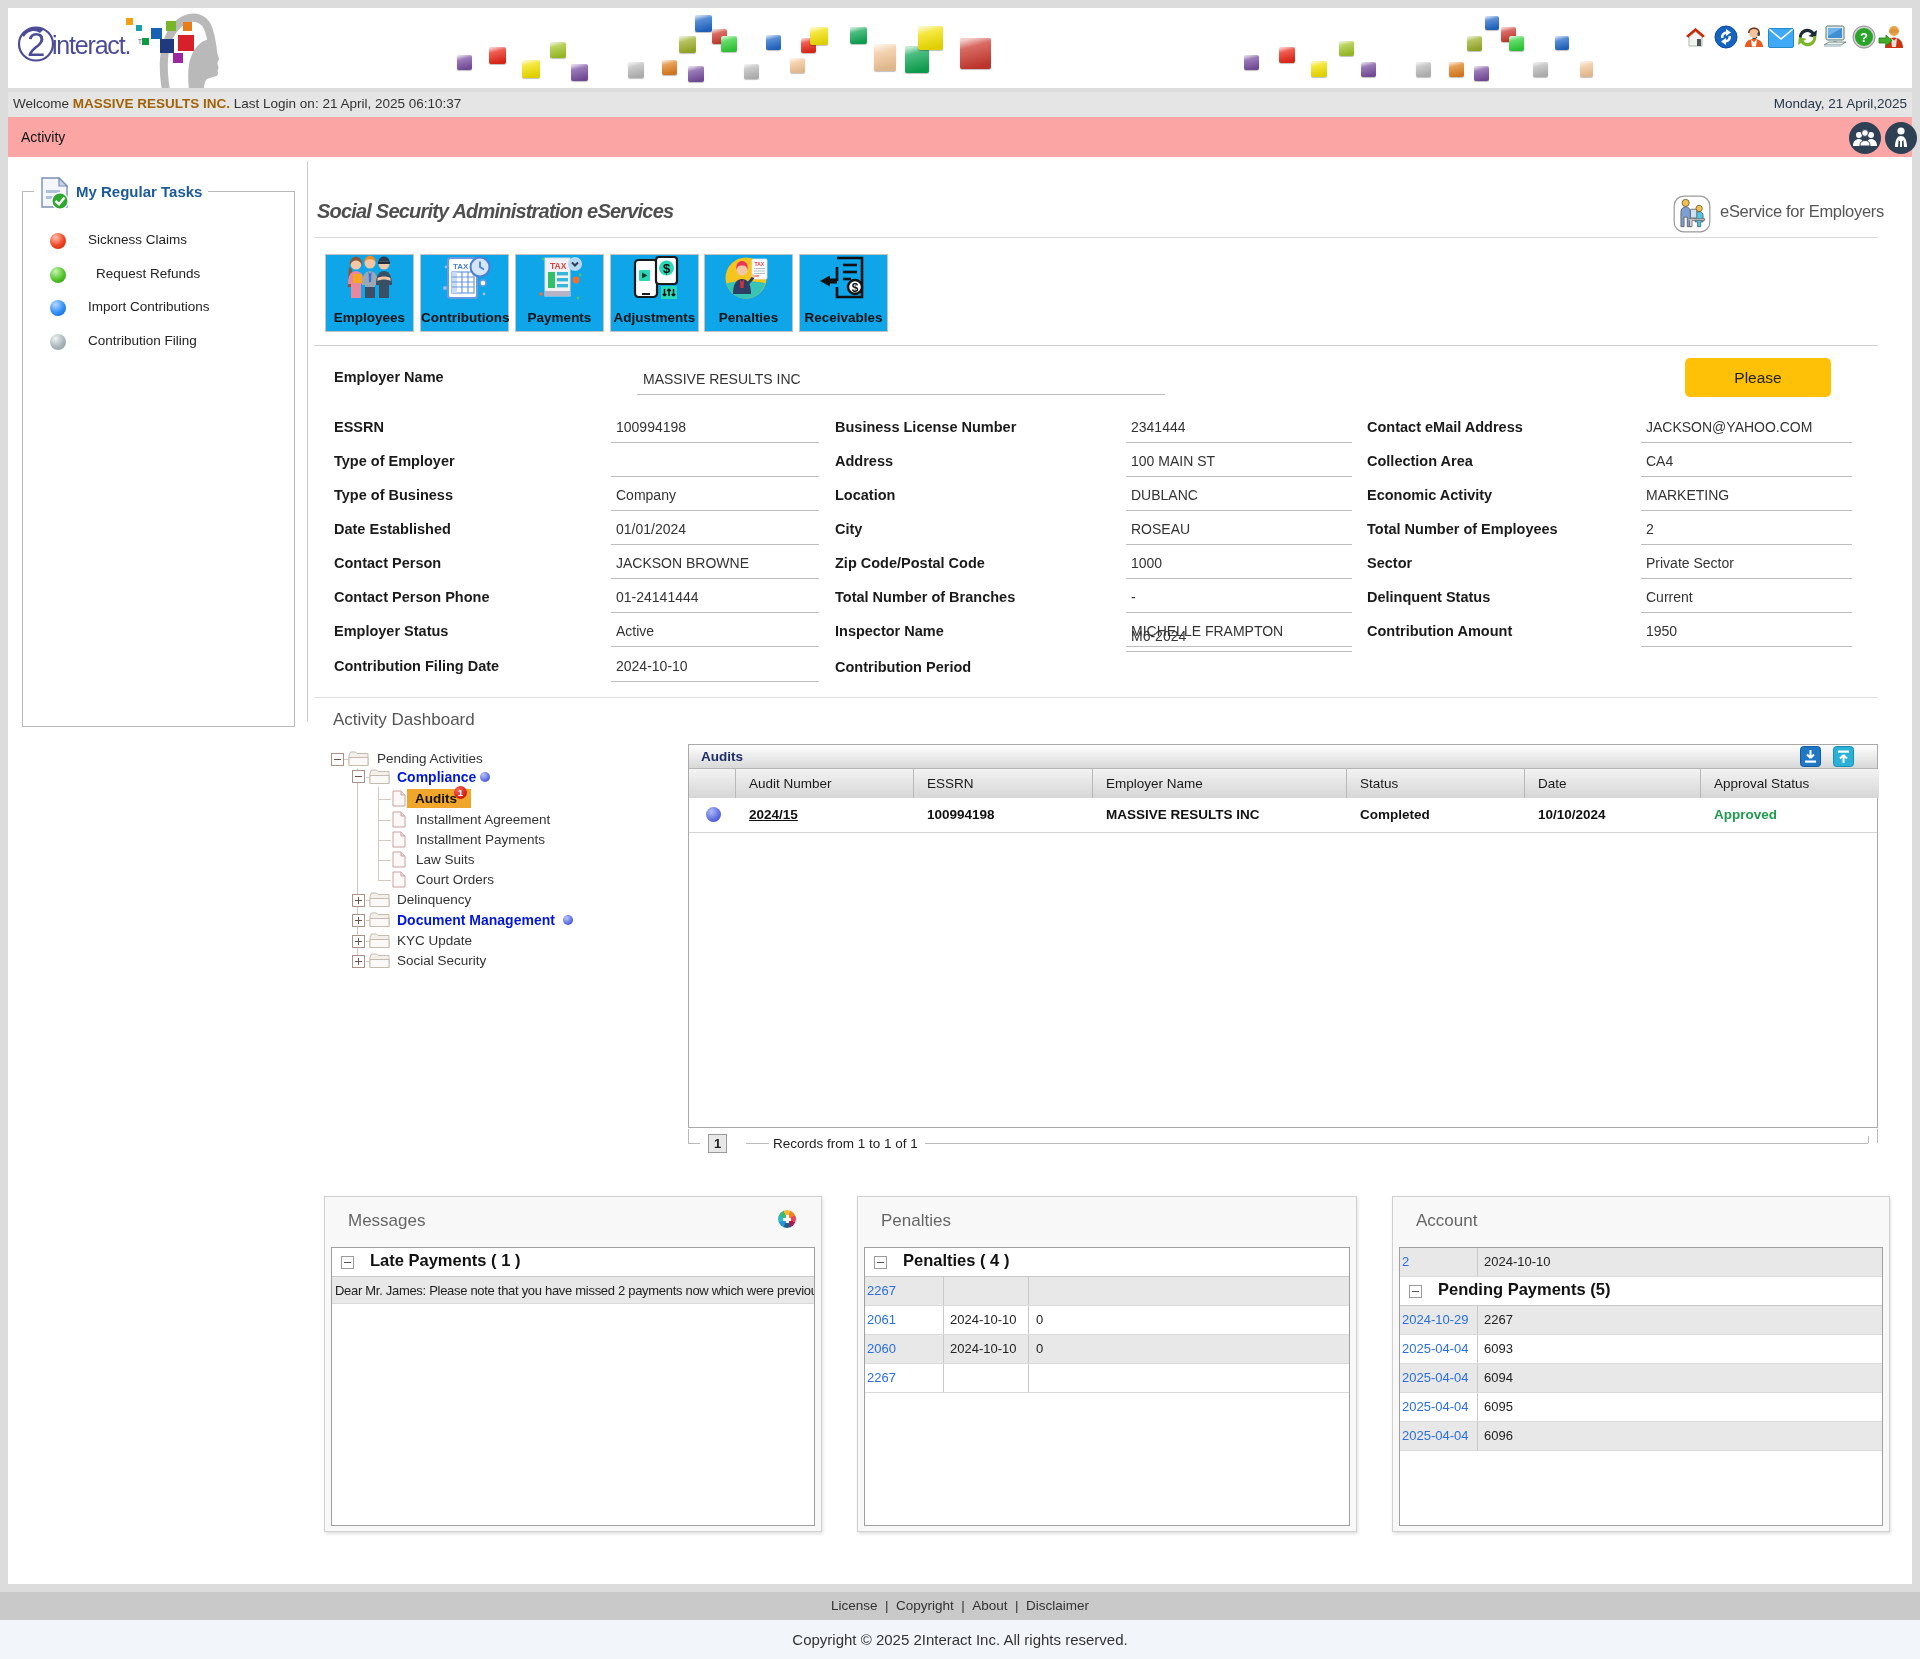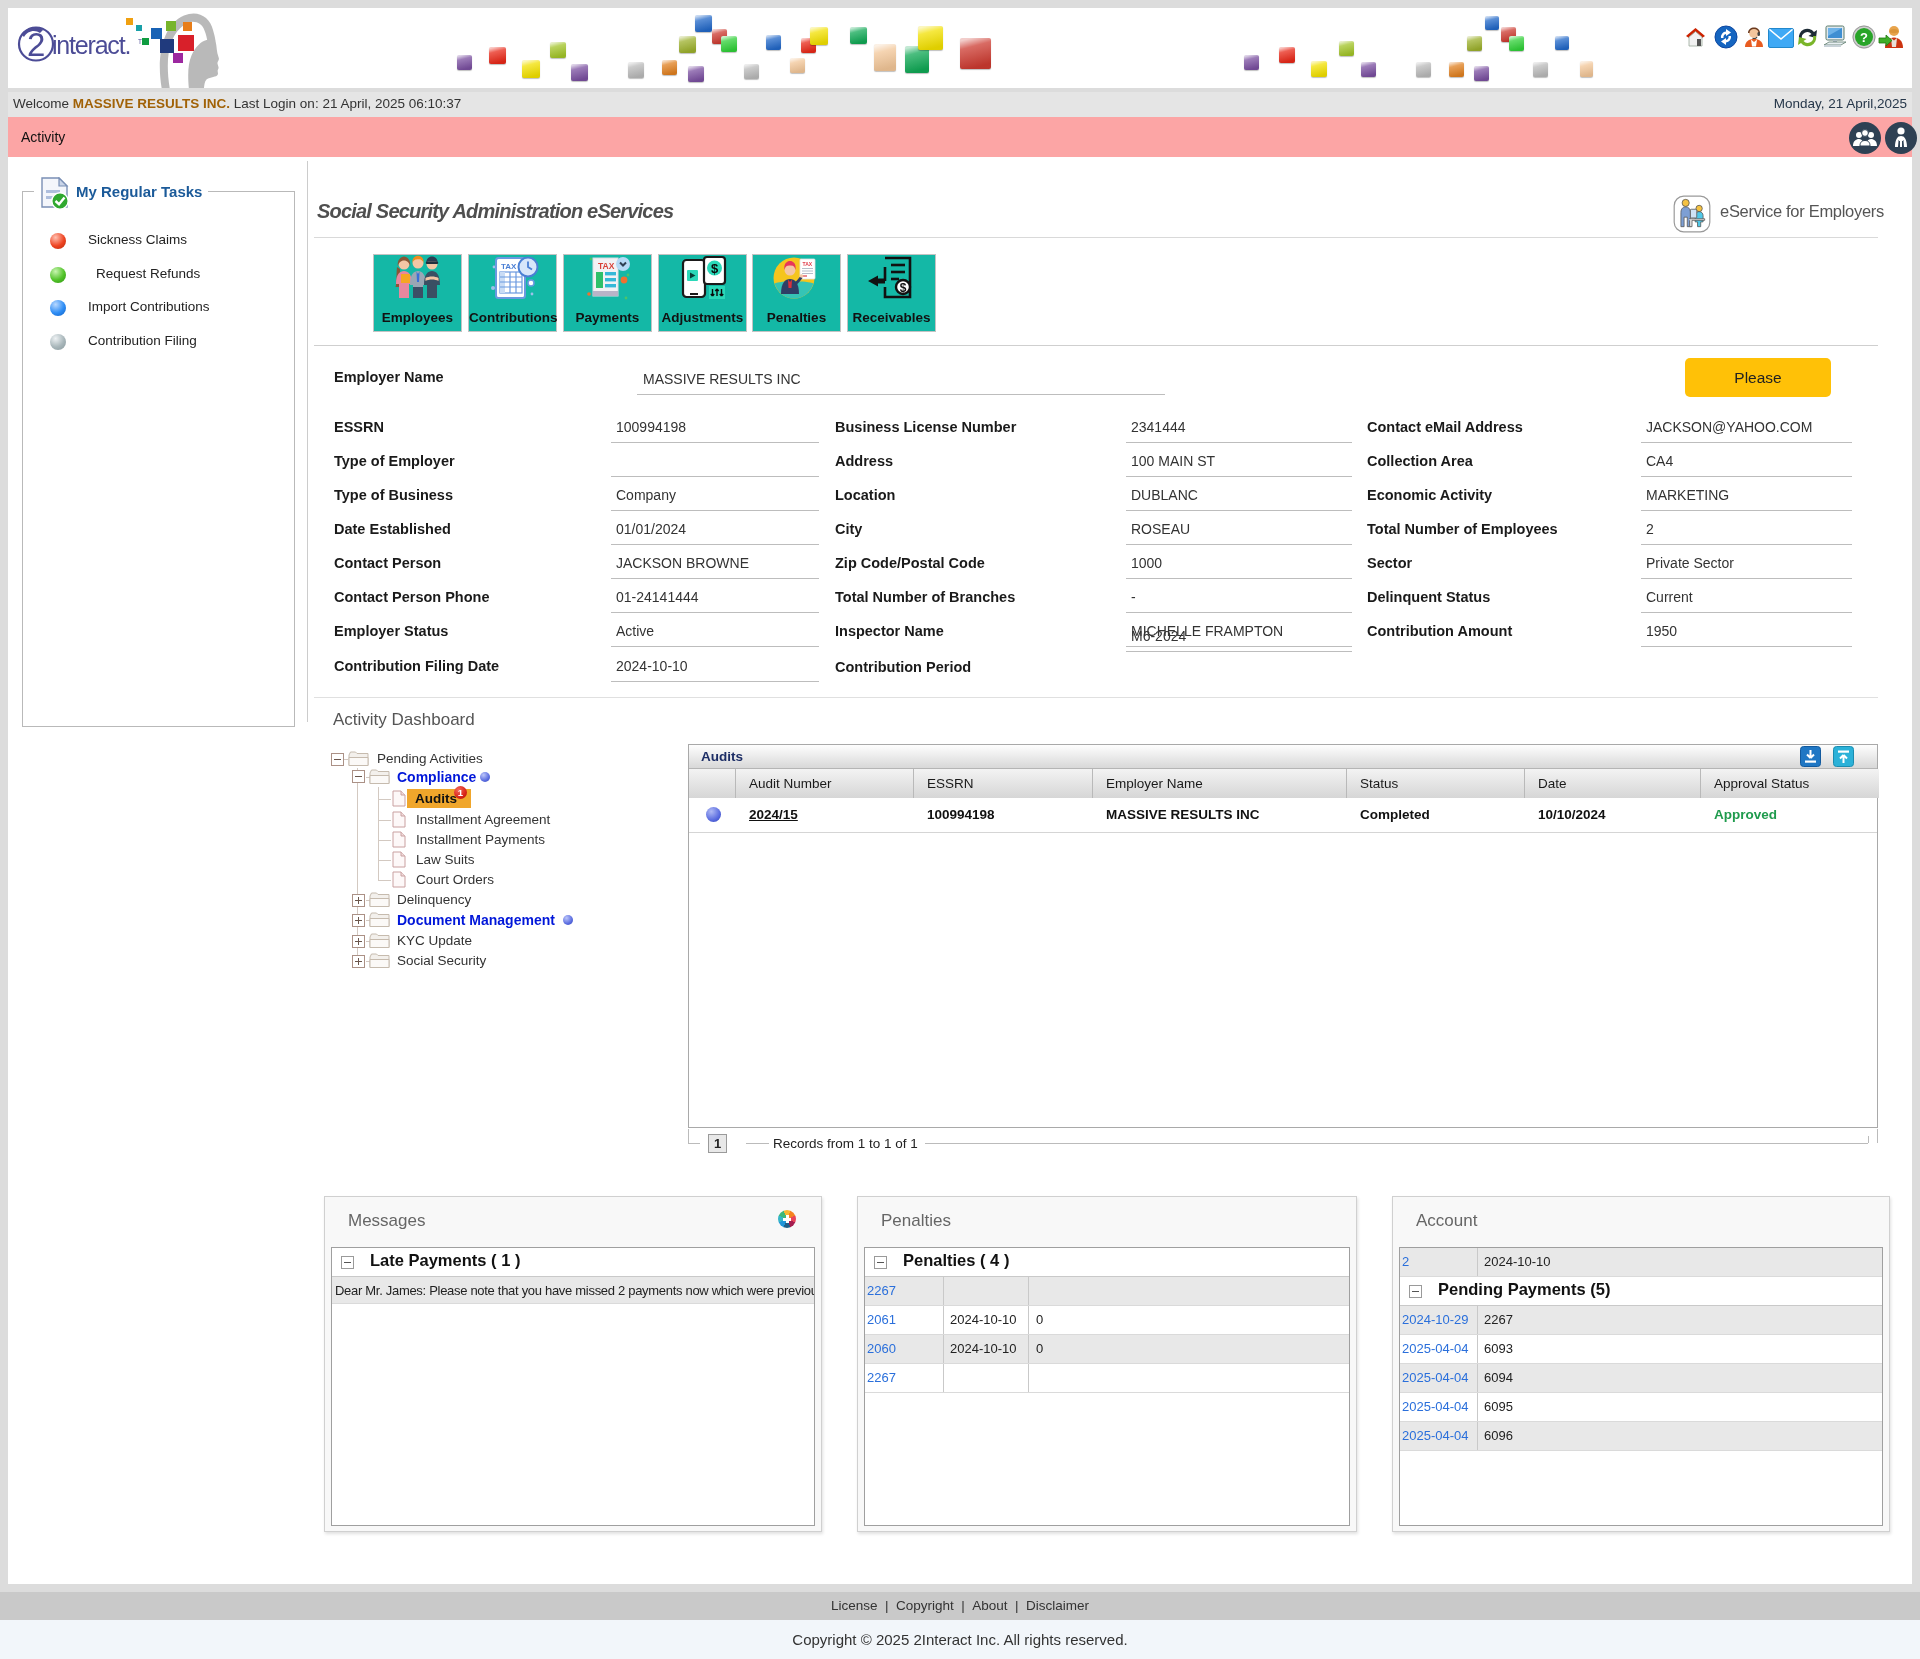--- a/index.html
+++ b/index.html
@@ -20,21 +20,21 @@
 #tasklegend .tx { font-size:15px; font-weight:bold; color:#1b5a99; vertical-align:14px; padding-left:6px; }
 .orb { position:absolute; width:16px; height:16px; border-radius:50%; }
 .orb-red { background:radial-gradient(circle at 35% 28%, #ffc0b0, #ee4422 55%, #b52808); }
 .orb-green { background:radial-gradient(circle at 35% 28%, #c8f5b0, #52c32a 55%, #2d9210); }
 .orb-blue { background:radial-gradient(circle at 35% 28%, #b8d8ff, #2e8df5 55%, #0f5fc2); }
 .orb-gray { background:radial-gradient(circle at 35% 28%, #eef2f4, #a8b6ba 55%, #87989c); }
 .task-lb { position:absolute; font-size:13.5px; color:#222; }
 #title { left:317px; top:200px; font-size:20px; letter-spacing:-0.8px; font-style:italic; font-weight:bold; color:#4f4f4f; }
 #esvc { left:1720px; top:202px; font-size:16.5px; letter-spacing:-0.3px; color:#555; }
 #hr1 { left:314px; top:237px; width:1564px; height:1px; background:#d9d9d9; }
-.btn6 { position:absolute; top:254px; width:89px; height:78px; border:1px solid #c3c3c3; background:#14b8a6; text-align:center;margin-left:48px; }
+.btn6 { position:absolute; top:254px; width:89px; height:78px; border:1px solid #c3c3c3; background:#0ea5e9; text-align:center; }
 .btn6 .lb { position:absolute; bottom:6px; width:100%; font-size:13.5px; font-weight:bold; color:#111; }
 .flabel { position:absolute; font-size:14.5px; font-weight:bold; color:#1a1a1a; height:18px; line-height:18px; white-space:nowrap; }
 .fval { position:absolute; font-size:14px; color:#333; height:26px; line-height:20px; border-bottom:1px solid #bdbdbd; padding-left:5px; white-space:nowrap; }
 #profile { left:1685px; top:358px; width:146px; height:39px; background:#ffc107; border-radius:5px; text-align:center; line-height:39px; font-size:15.5px; color:#222; }
 #hr2 { left:314px; top:697px; width:1564px; height:1px; background:#e0e0e0; }
 #adash { left:333px; top:710px; font-size:17px; color:#555; }
 .tnode { position:absolute; font-size:13.5px; color:#333; height:18px; line-height:18px; white-space:nowrap; }
 .tbold { font-weight:bold; color:#0016d9; font-size:14px; }
 .texp { position:absolute; width:13px; height:13px; background:#fff; border:1px solid #ab9186; }
 .texp:before, .texp:after { content:""; position:absolute; background:#6a564c; }

